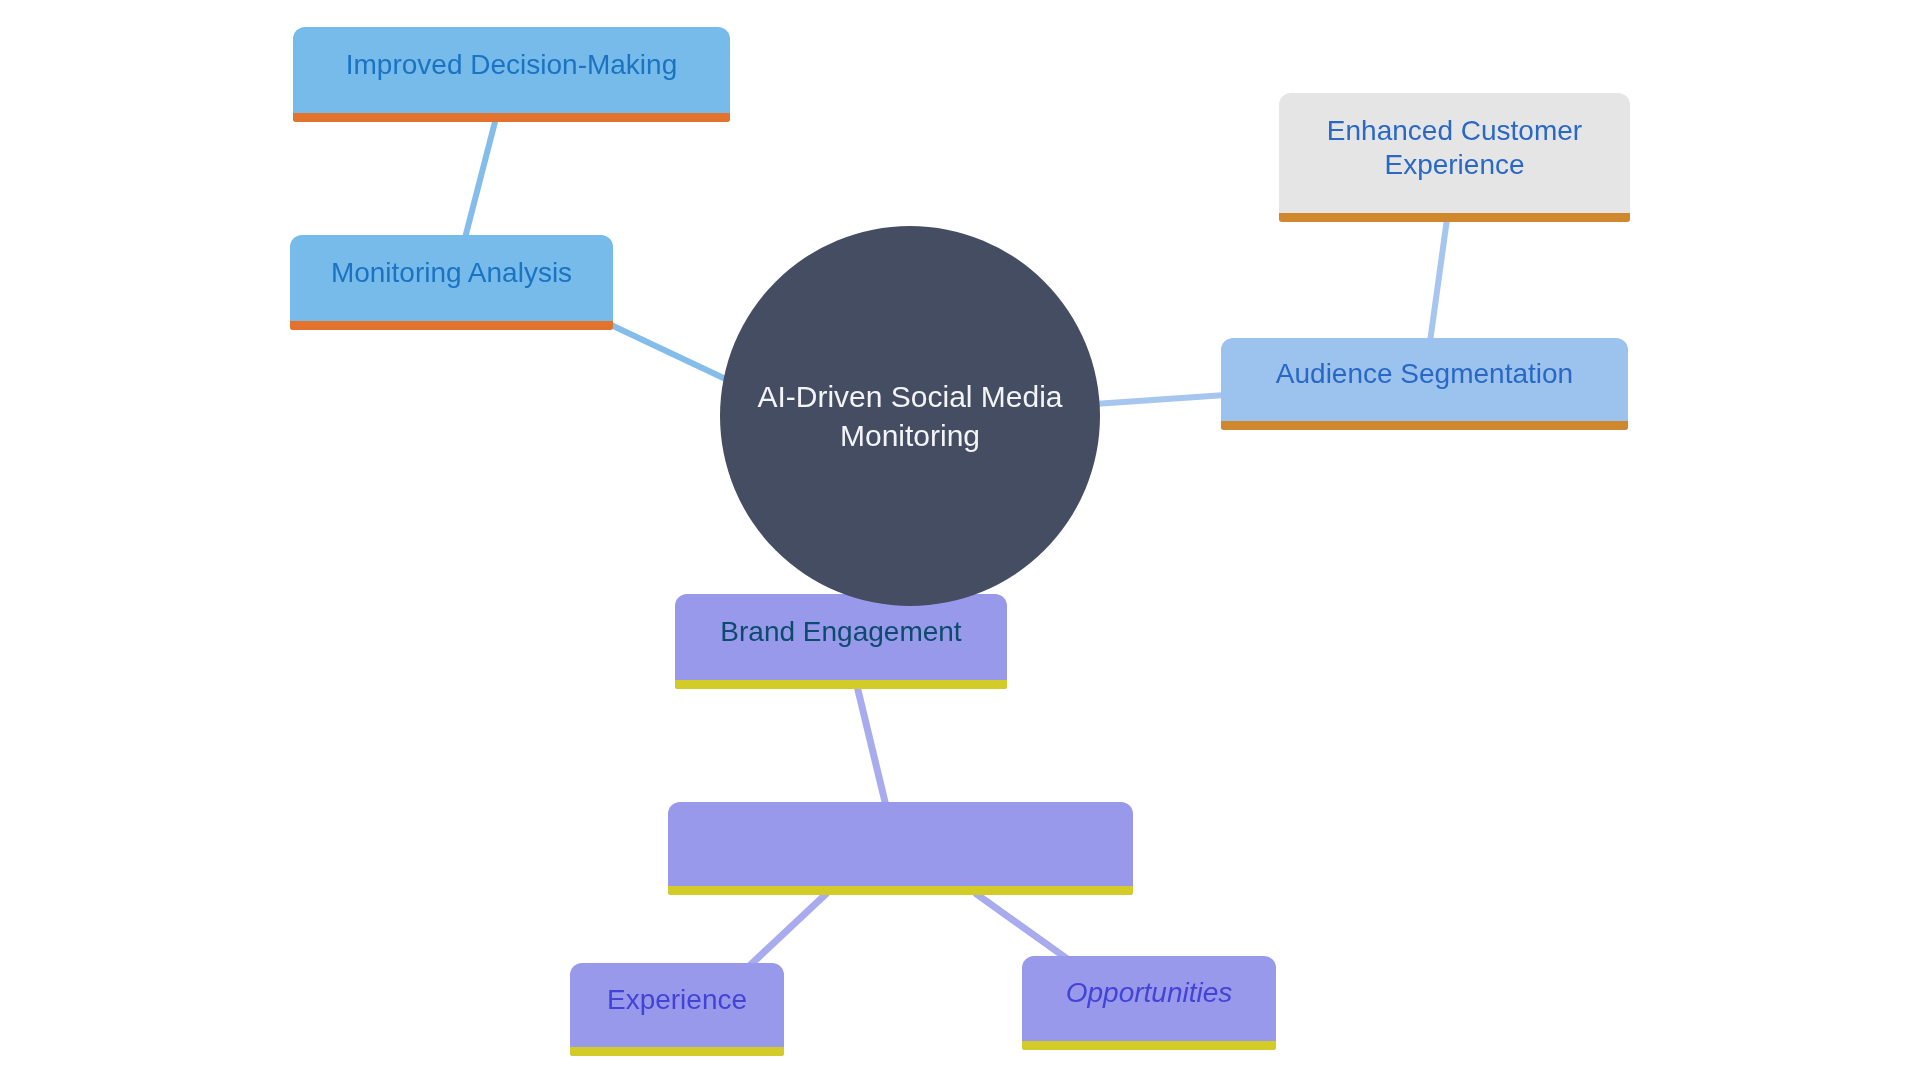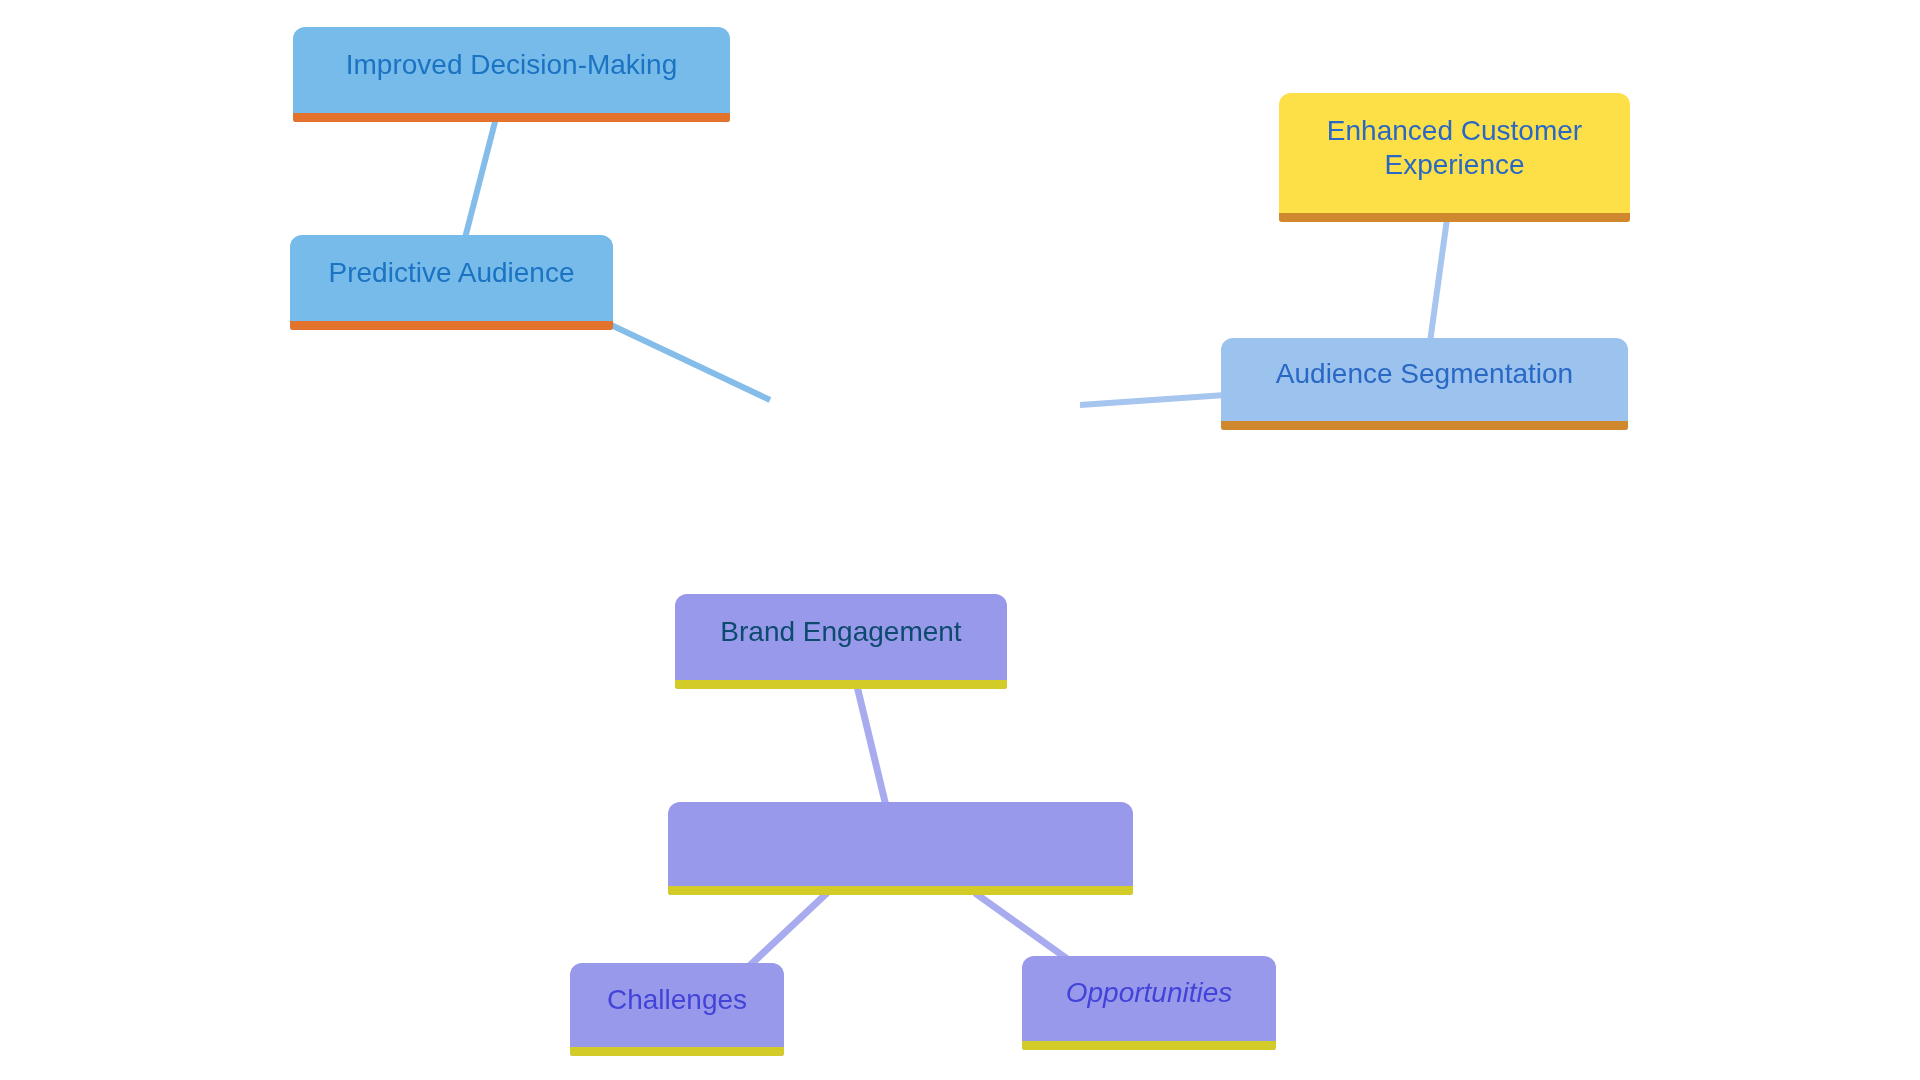--- a/index.html
+++ b/index.html
@@ -81,41 +81,44 @@
       <line x1="827" y1="893" x2="745" y2="970" stroke="#A9ABEF" stroke-width="7"></line>
       <line x1="975" y1="893" x2="1073" y2="963" stroke="#A9ABEF" stroke-width="7"></line>
     </svg>
 
   <div id="nodes">
       <div class="node" style="left: 293px; top: 27px; width: 437px; height: 95px; background: rgb(118, 187, 234); color: rgb(27, 115, 193);">
         <span class="label">Improved Decision-Making</span>
         <div class="bar" style="background: rgb(226, 114, 44);"></div>
       </div>
       <div class="node" style="left: 290px; top: 235px; width: 323px; height: 95px; background: rgb(118, 187, 234); color: rgb(27, 115, 193);">
-        <span class="label">Predictive Audience</span>
+        <span class="label">Monitoring Analysis</span>
         <div class="bar" style="background: rgb(226, 114, 44);"></div>
       </div>
-      <div class="node wrap2" style="left: 1279px; top: 93px; width: 351px; height: 129px; background: #fde047; color: rgb(41, 104, 197);">
+      <div class="node wrap2" style="left: 1279px; top: 93px; width: 351px; height: 129px; background: #e5e5e5; color: rgb(41, 104, 197);">
         <span class="label">Enhanced Customer Experience</span>
         <div class="bar" style="background: rgb(208, 136, 47);"></div>
       </div>
       <div class="node" style="left: 1221px; top: 338px; width: 407px; height: 92px; background: rgb(156, 194, 238); color: rgb(41, 104, 197);">
         <span class="label">Audience Segmentation</span>
         <div class="bar" style="background: rgb(208, 136, 47);"></div>
       </div>
       <div class="node" style="left: 675px; top: 594px; width: 332px; height: 95px; background: rgb(152, 153, 235); color: #0c4a6e;">
         <span class="label">Brand Engagement</span>
         <div class="bar" style="background: rgb(210, 203, 40);"></div>
       </div>
       <div class="node" style="left: 668px; top: 802px; width: 465px; height: 93px; background: rgb(152, 153, 235); color: rgb(67, 67, 216);">
         <div class="bar" style="background: rgb(210, 203, 40);"></div>
       </div>
       <div class="node" style="left: 570px; top: 963px; width: 214px; height: 93px; background: rgb(152, 153, 235); color: rgb(67, 67, 216);">
-        <span class="label">Challenges</span>
+        <span class="label">Experience</span>
         <div class="bar" style="background: rgb(210, 203, 40);"></div>
       </div>
       <div class="node" style="left: 1022px; top: 956px; width: 254px; height: 94px; background: rgb(152, 153, 235); color: rgb(67, 67, 216); font-style: italic;">
         <span class="label">Opportunities</span>
         <div class="bar" style="background: rgb(210, 203, 40);"></div>
       </div>
     </div>
 
+  <div class="center-node" id="centerNode" style="left: 720px; top: 226px; width: 380px; height: 380px; background: rgb(69, 77, 98); color: rgb(243, 244, 248);">
+    <span class="label">AI-Driven Social Media Monitoring</span>
+  </div>
 </div>
 
 </body></html>

